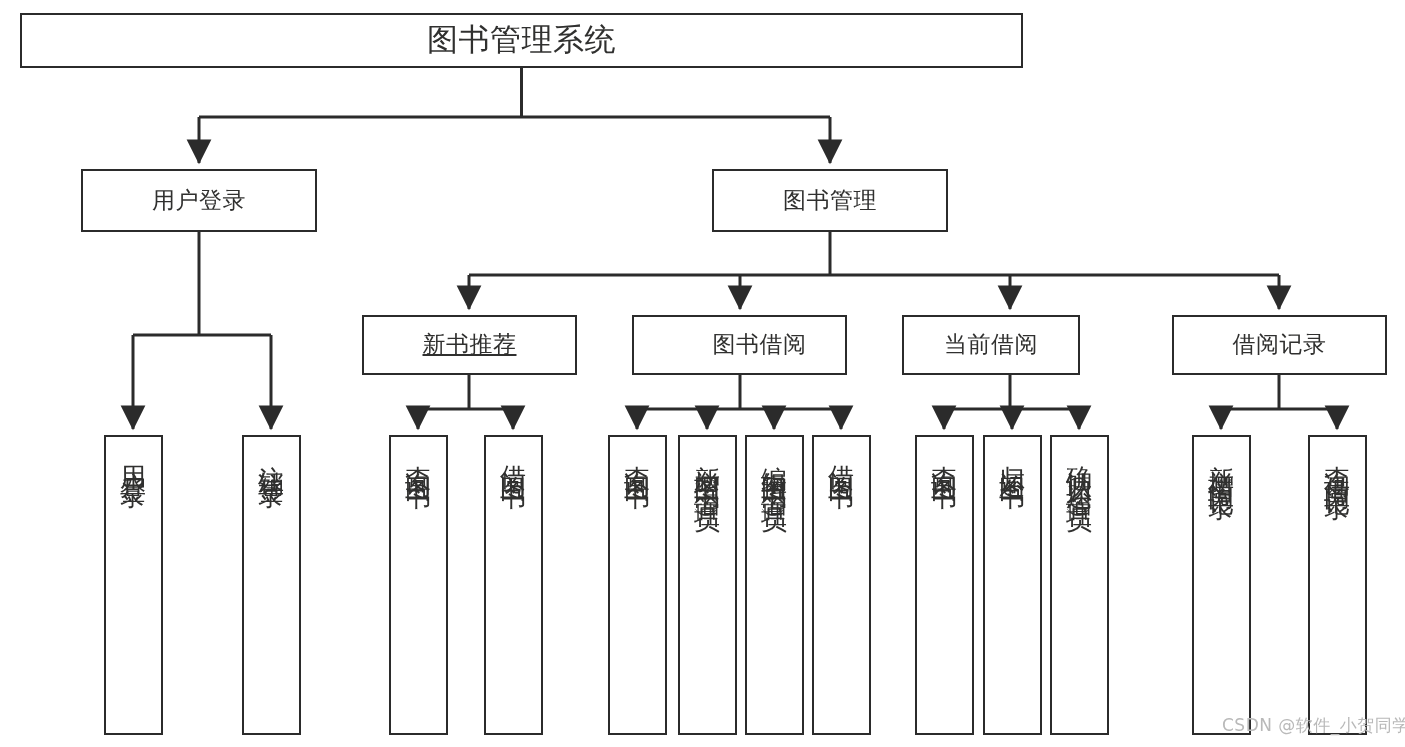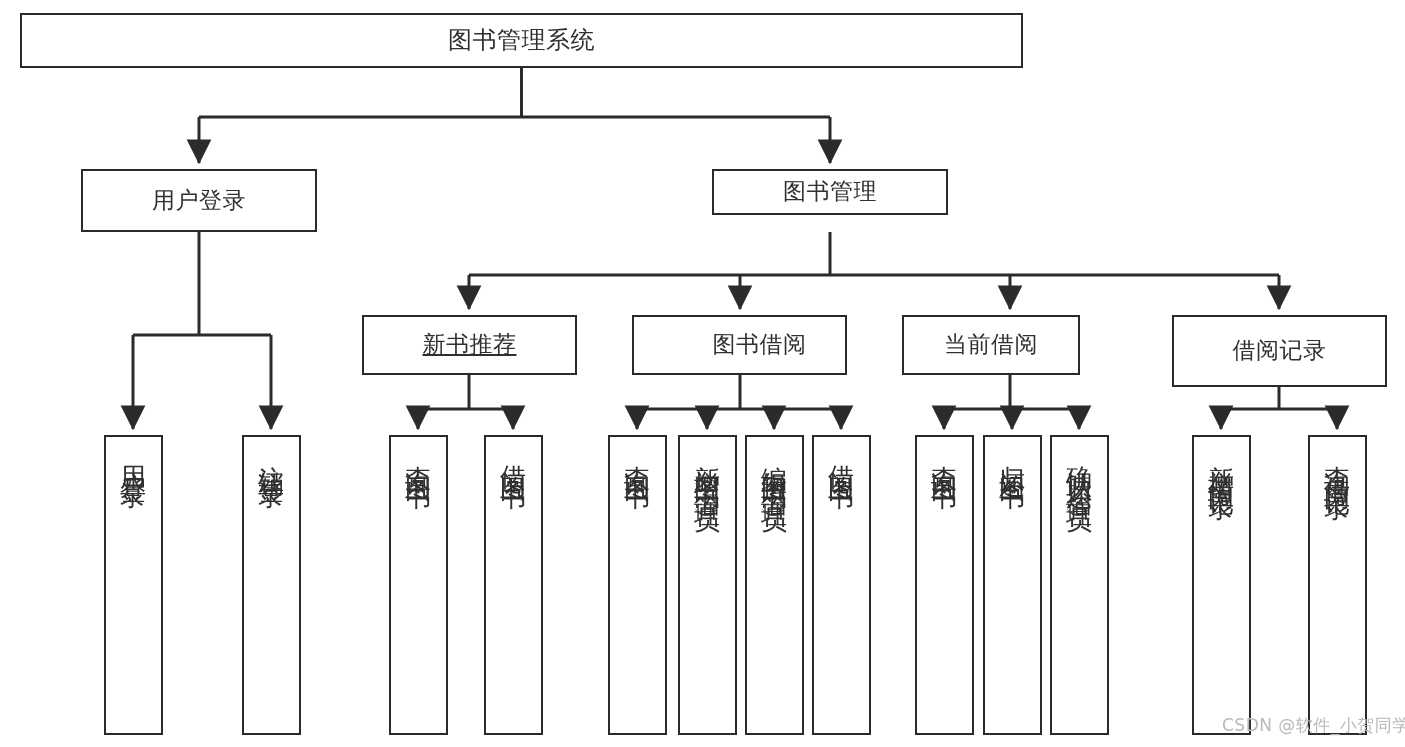--- a/index.html
+++ b/index.html
@@ -42,21 +42,21 @@
     letter-spacing: 0.5px;
     line-height: 1.12;
     color: #30302f;
     font-weight: 400;
   }
   
   .node.horiz .node-label {
     writing-mode: horizontal-tb;
     font-size: 23px;
   }
-  .node.root .node-label { font-size: 24px; }
+  .node.root .node-label { font-size: 31px; font-family: Liberation Serif, serif; }
   
   .node.leaf {
     align-items: flex-start;
     justify-content: center;
     padding-top: 8px;
   }
   .node.leaf .node-label {
     writing-mode: vertical-rl;
     text-orientation: upright;
     font-size: 26px;
@@ -132,34 +132,34 @@
     </g>
   </svg>
 
   <div class="node horiz root" style="left:20px; top:13px; width:1003px; height:55px;">
     <span class="node-label">图书管理系统</span>
   </div>
 
   <div class="node horiz" style="left:81px; top:169px; width:236px; height:63px;">
     <span class="node-label">用户登录</span>
   </div>
-  <div class="node horiz" style="left:712px; top:169px; width:236px; height:46px;">
+  <div class="node horiz" style="left:712px; top:169px; width:236px; height:63px;">
     <span class="node-label">图书管理</span>
   </div>
 
   <div class="node horiz" style="left:362px; top:315px; width:215px; height:60px;text-decoration:underline;">
     <span class="node-label">新书推荐</span>
   </div>
   <div class="node horiz" style="left:632px; top:315px; width:215px; height:60px;padding-left:40px;">
     <span class="node-label">图书借阅</span>
   </div>
   <div class="node horiz" style="left:902px; top:315px; width:178px; height:60px;">
     <span class="node-label">当前借阅</span>
   </div>
-  <div class="node horiz" style="left:1172px; top:315px; width:215px; height:72px;">
+  <div class="node horiz" style="left:1172px; top:315px; width:215px; height:60px;">
     <span class="node-label">借阅记录</span>
   </div>
 
   <div class="node leaf" style="left:104px; top:435px; width:59px; height:300px;">
     <span class="node-label">用户登录</span>
   </div>
   <div class="node leaf" style="left:242px; top:435px; width:59px; height:300px;">
     <span class="node-label">注销登录</span>
   </div>
 

